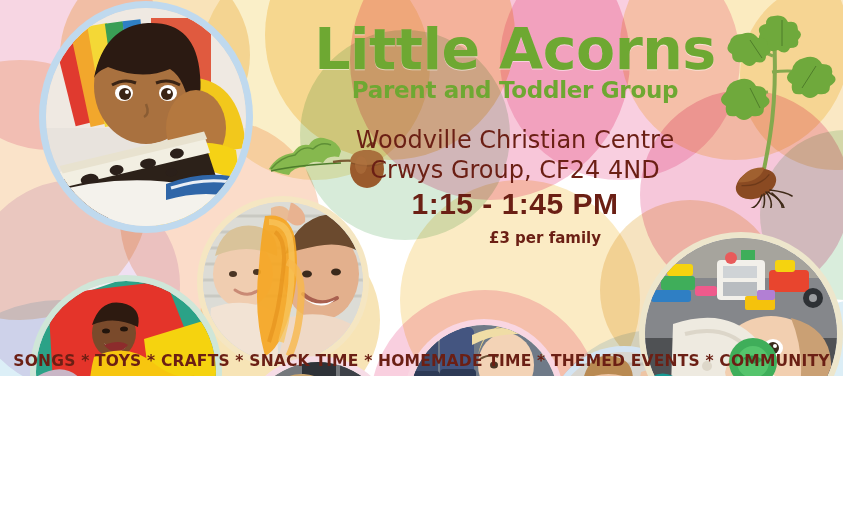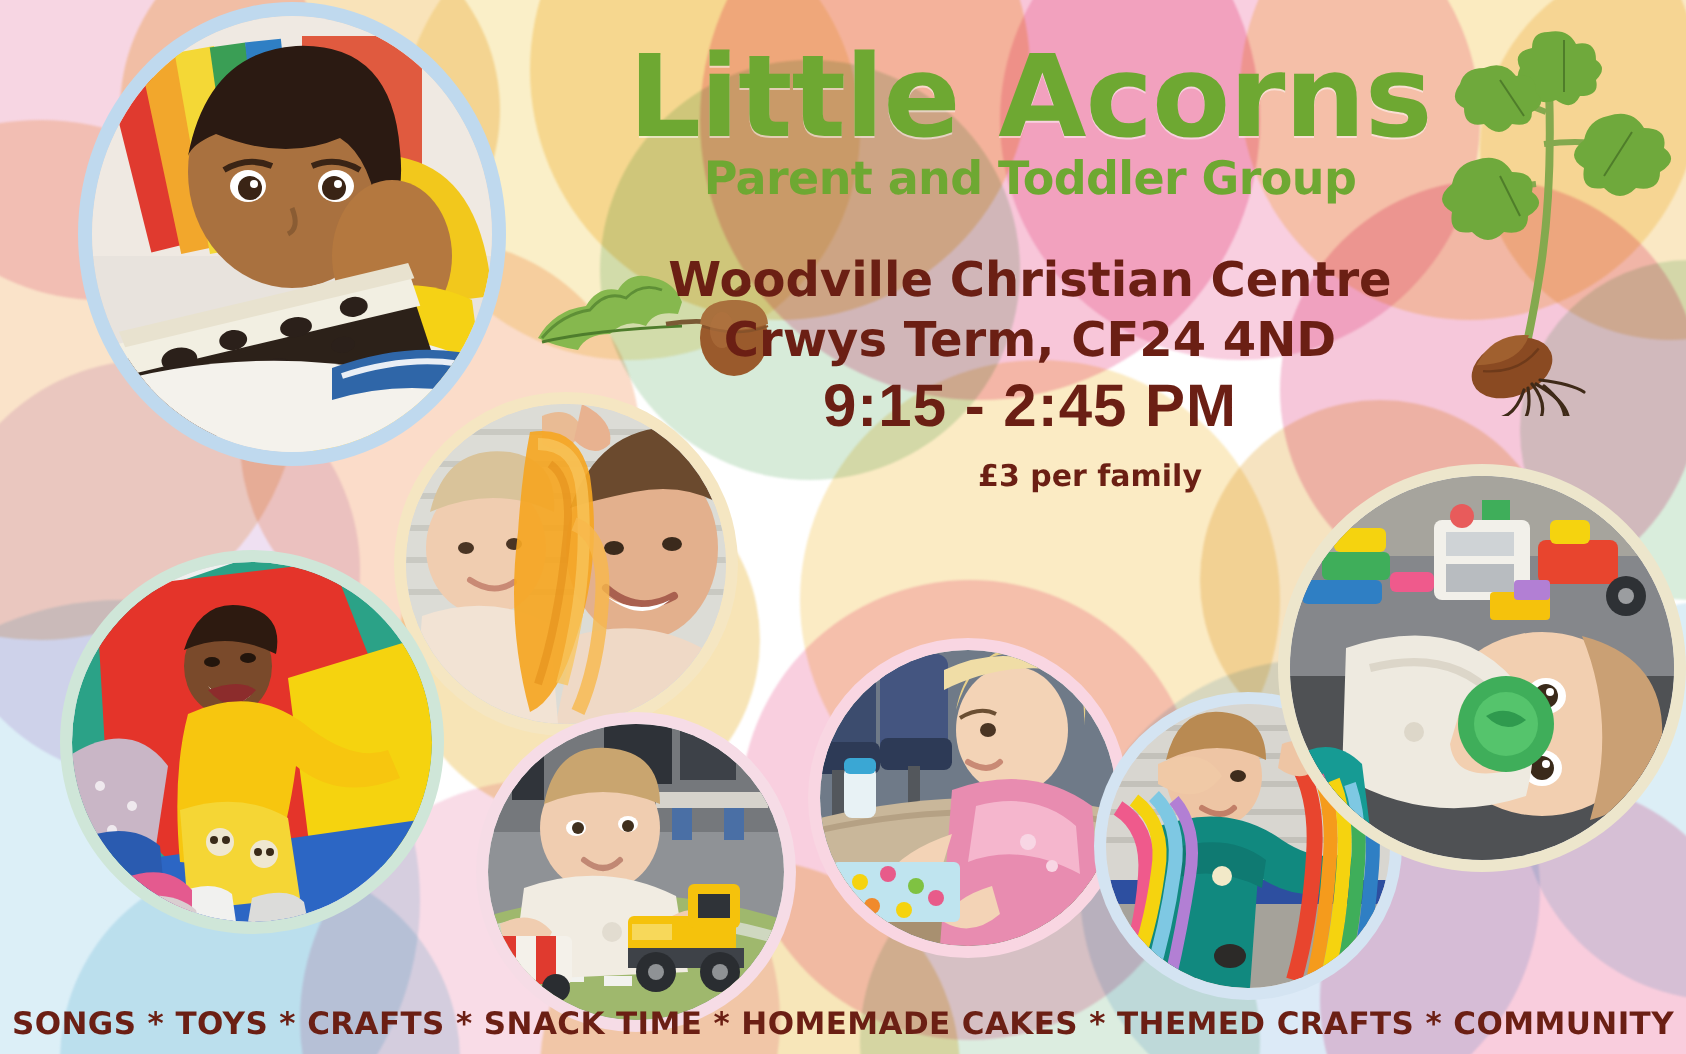--- a/index.html
+++ b/index.html
@@ -7,21 +7,21 @@
     margin: 0;
     padding: 0;
     background: #ffffff;
   }
   body {
     font-family: "Liberation Sans", sans-serif;
   }
   #poster {
     position: relative;
     width: 843px;
-    height: 527px;
+    height: 376px;
     overflow: hidden;
     background: #ffffff;
   }
 
   
   .bg-layer {
     position: absolute;
     inset: 0;
     overflow: hidden;
   }
@@ -69,21 +69,21 @@
     font-family: "DejaVu Sans", sans-serif;
     font-weight: bold;
     font-size: 23px;
     line-height: 1.1;
     color: #6EA832;
     margin: 2px 0 0 0;
     letter-spacing: -0.3px;
   }
   .venue {
     font-family: "DejaVu Sans", sans-serif;
-    font-weight: bold;
+    font-weight: normal;
     font-size: 24px;
     line-height: 1.25;
     color: #6B1F14;
     margin: 22px 0 0 0;
   }
   .venue div { white-space: nowrap; }
   .day {
     font-family: "Liberation Sans", sans-serif;
     font-weight: bold;
     font-size: 30px;
@@ -526,23 +526,23 @@
         </g>
       </g>
     </svg>
   </div>
 
   <div class="text-block">
     <h1 class="title-main">Little Acorns</h1>
     <h2 class="title-sub">Parent and Toddler Group</h2>
     <div class="venue">
       <div>Woodville Christian Centre</div>
-      <div>Crwys Term, CF24 4ND</div>
-    </div>
-    <div class="time">9:15 - 2:45 PM</div>
+      <div>Crwys Group, CF24 4ND</div>
+    </div>
+    <div class="time">1:15 - 1:45 PM</div>
     <div class="note">
       <span class="n2">£3 per family</span>
     </div>
   </div>
 
-  <div class="footer">SONGS * TOYS * CRAFTS * SNACK TIME * HOMEMADE CAKES * THEMED CRAFTS * COMMUNITY</div>
+  <div class="footer">SONGS * TOYS * CRAFTS * SNACK TIME * HOMEMADE TIME * THEMED EVENTS * COMMUNITY</div>
 
 </div>
 
 </body></html>

